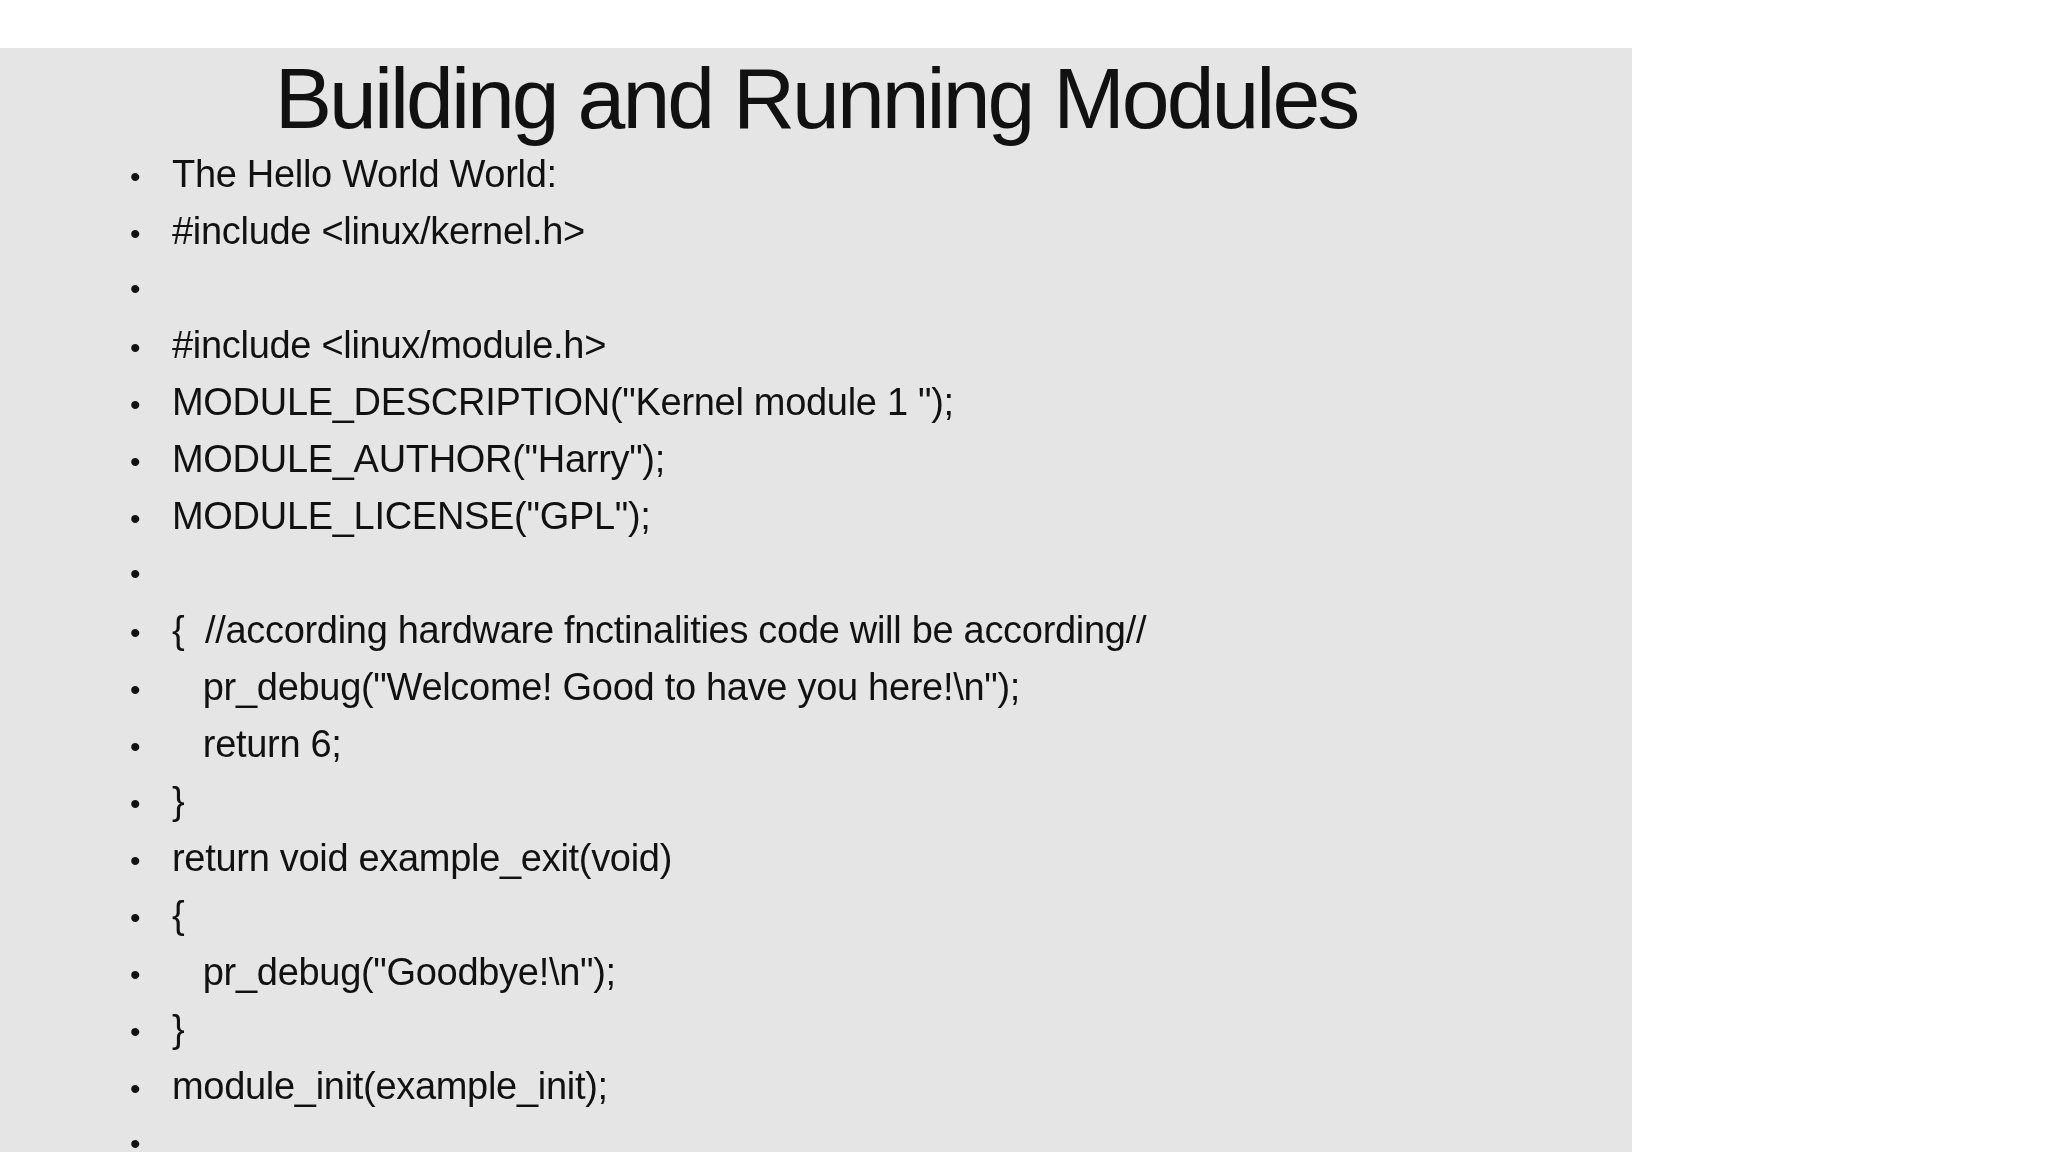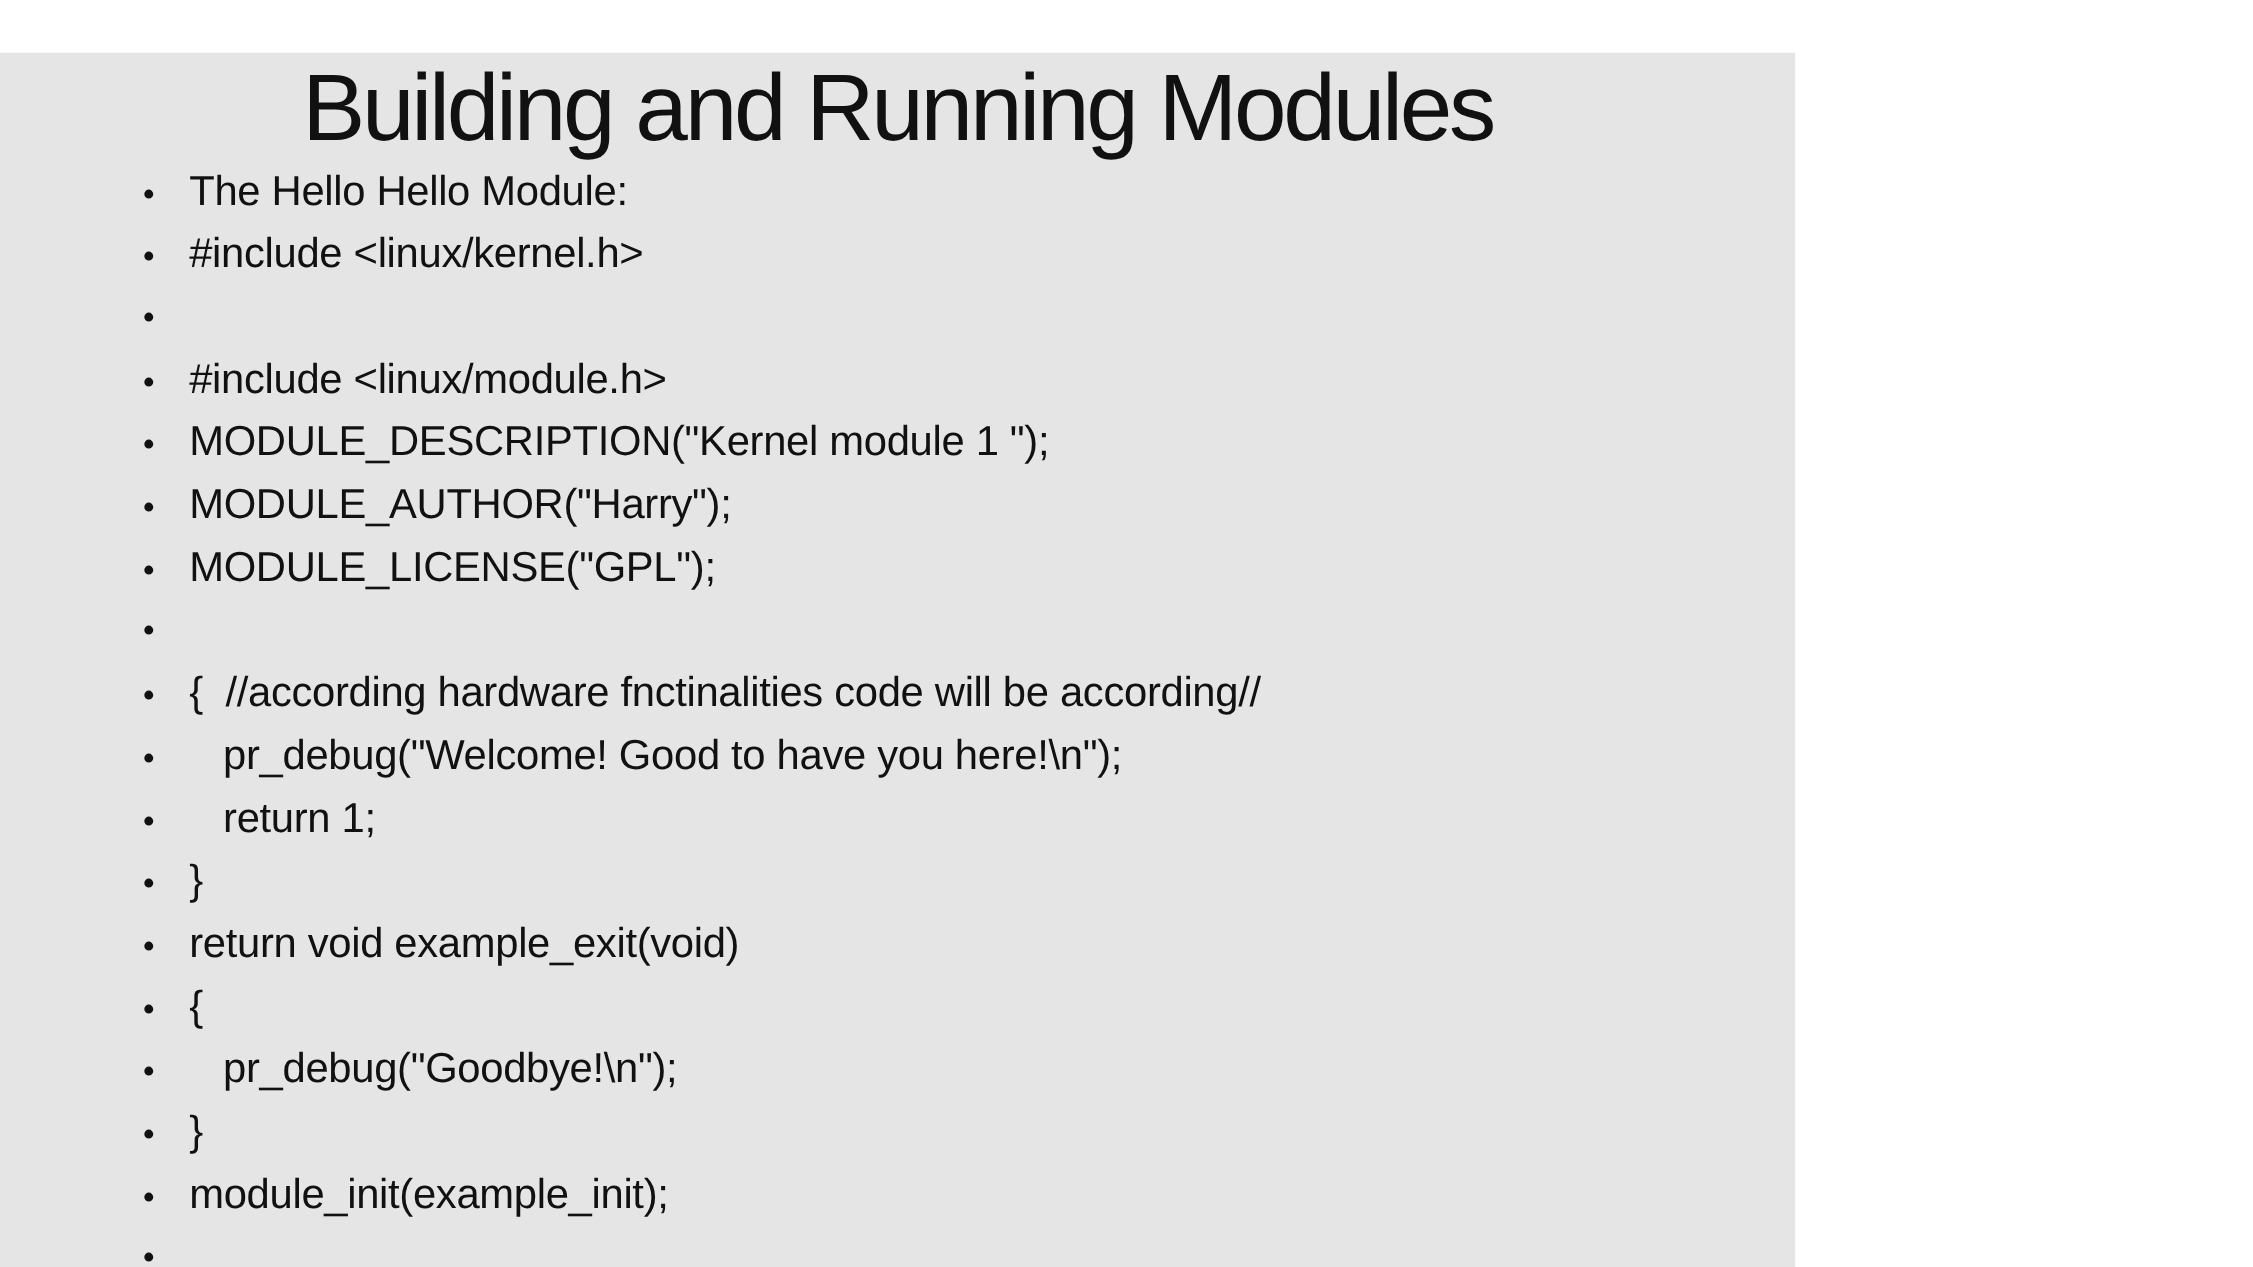--- a/index.html
+++ b/index.html
@@ -59,21 +59,21 @@
 </style>
 </head>
 <body>
 
 <div class="slide">
   <h1 class="slide-title">Building and Running Modules</h1>
 
   <div class="bullet-list">
     <div class="bullet-row">
       <span class="bullet-marker">•</span>
-      <span class="bullet-text">The Hello Hello Module:</span>
+      <span class="bullet-text">The Hello World World:</span>
     </div>
     <div class="bullet-row">
       <span class="bullet-marker">•</span>
       <span class="bullet-text">#include &lt;linux/kernel.h&gt;</span>
     </div>
     <div class="bullet-row">
       <span class="bullet-marker">•</span>
     </div>
     <div class="bullet-row">
       <span class="bullet-marker">•</span>
@@ -97,21 +97,21 @@
     <div class="bullet-row">
       <span class="bullet-marker">•</span>
       <span class="bullet-text">{  //according hardware fnctinalities code will be according//</span>
     </div>
     <div class="bullet-row">
       <span class="bullet-marker">•</span>
       <span class="bullet-text">   pr_debug("Welcome! Good to have you here!\n");</span>
     </div>
     <div class="bullet-row">
       <span class="bullet-marker">•</span>
-      <span class="bullet-text">   return 1;</span>
+      <span class="bullet-text">   return 6;</span>
     </div>
     <div class="bullet-row">
       <span class="bullet-marker">•</span>
       <span class="bullet-text">}</span>
     </div>
     <div class="bullet-row">
       <span class="bullet-marker">•</span>
       <span class="bullet-text">return void example_exit(void)</span>
     </div>
     <div class="bullet-row">

